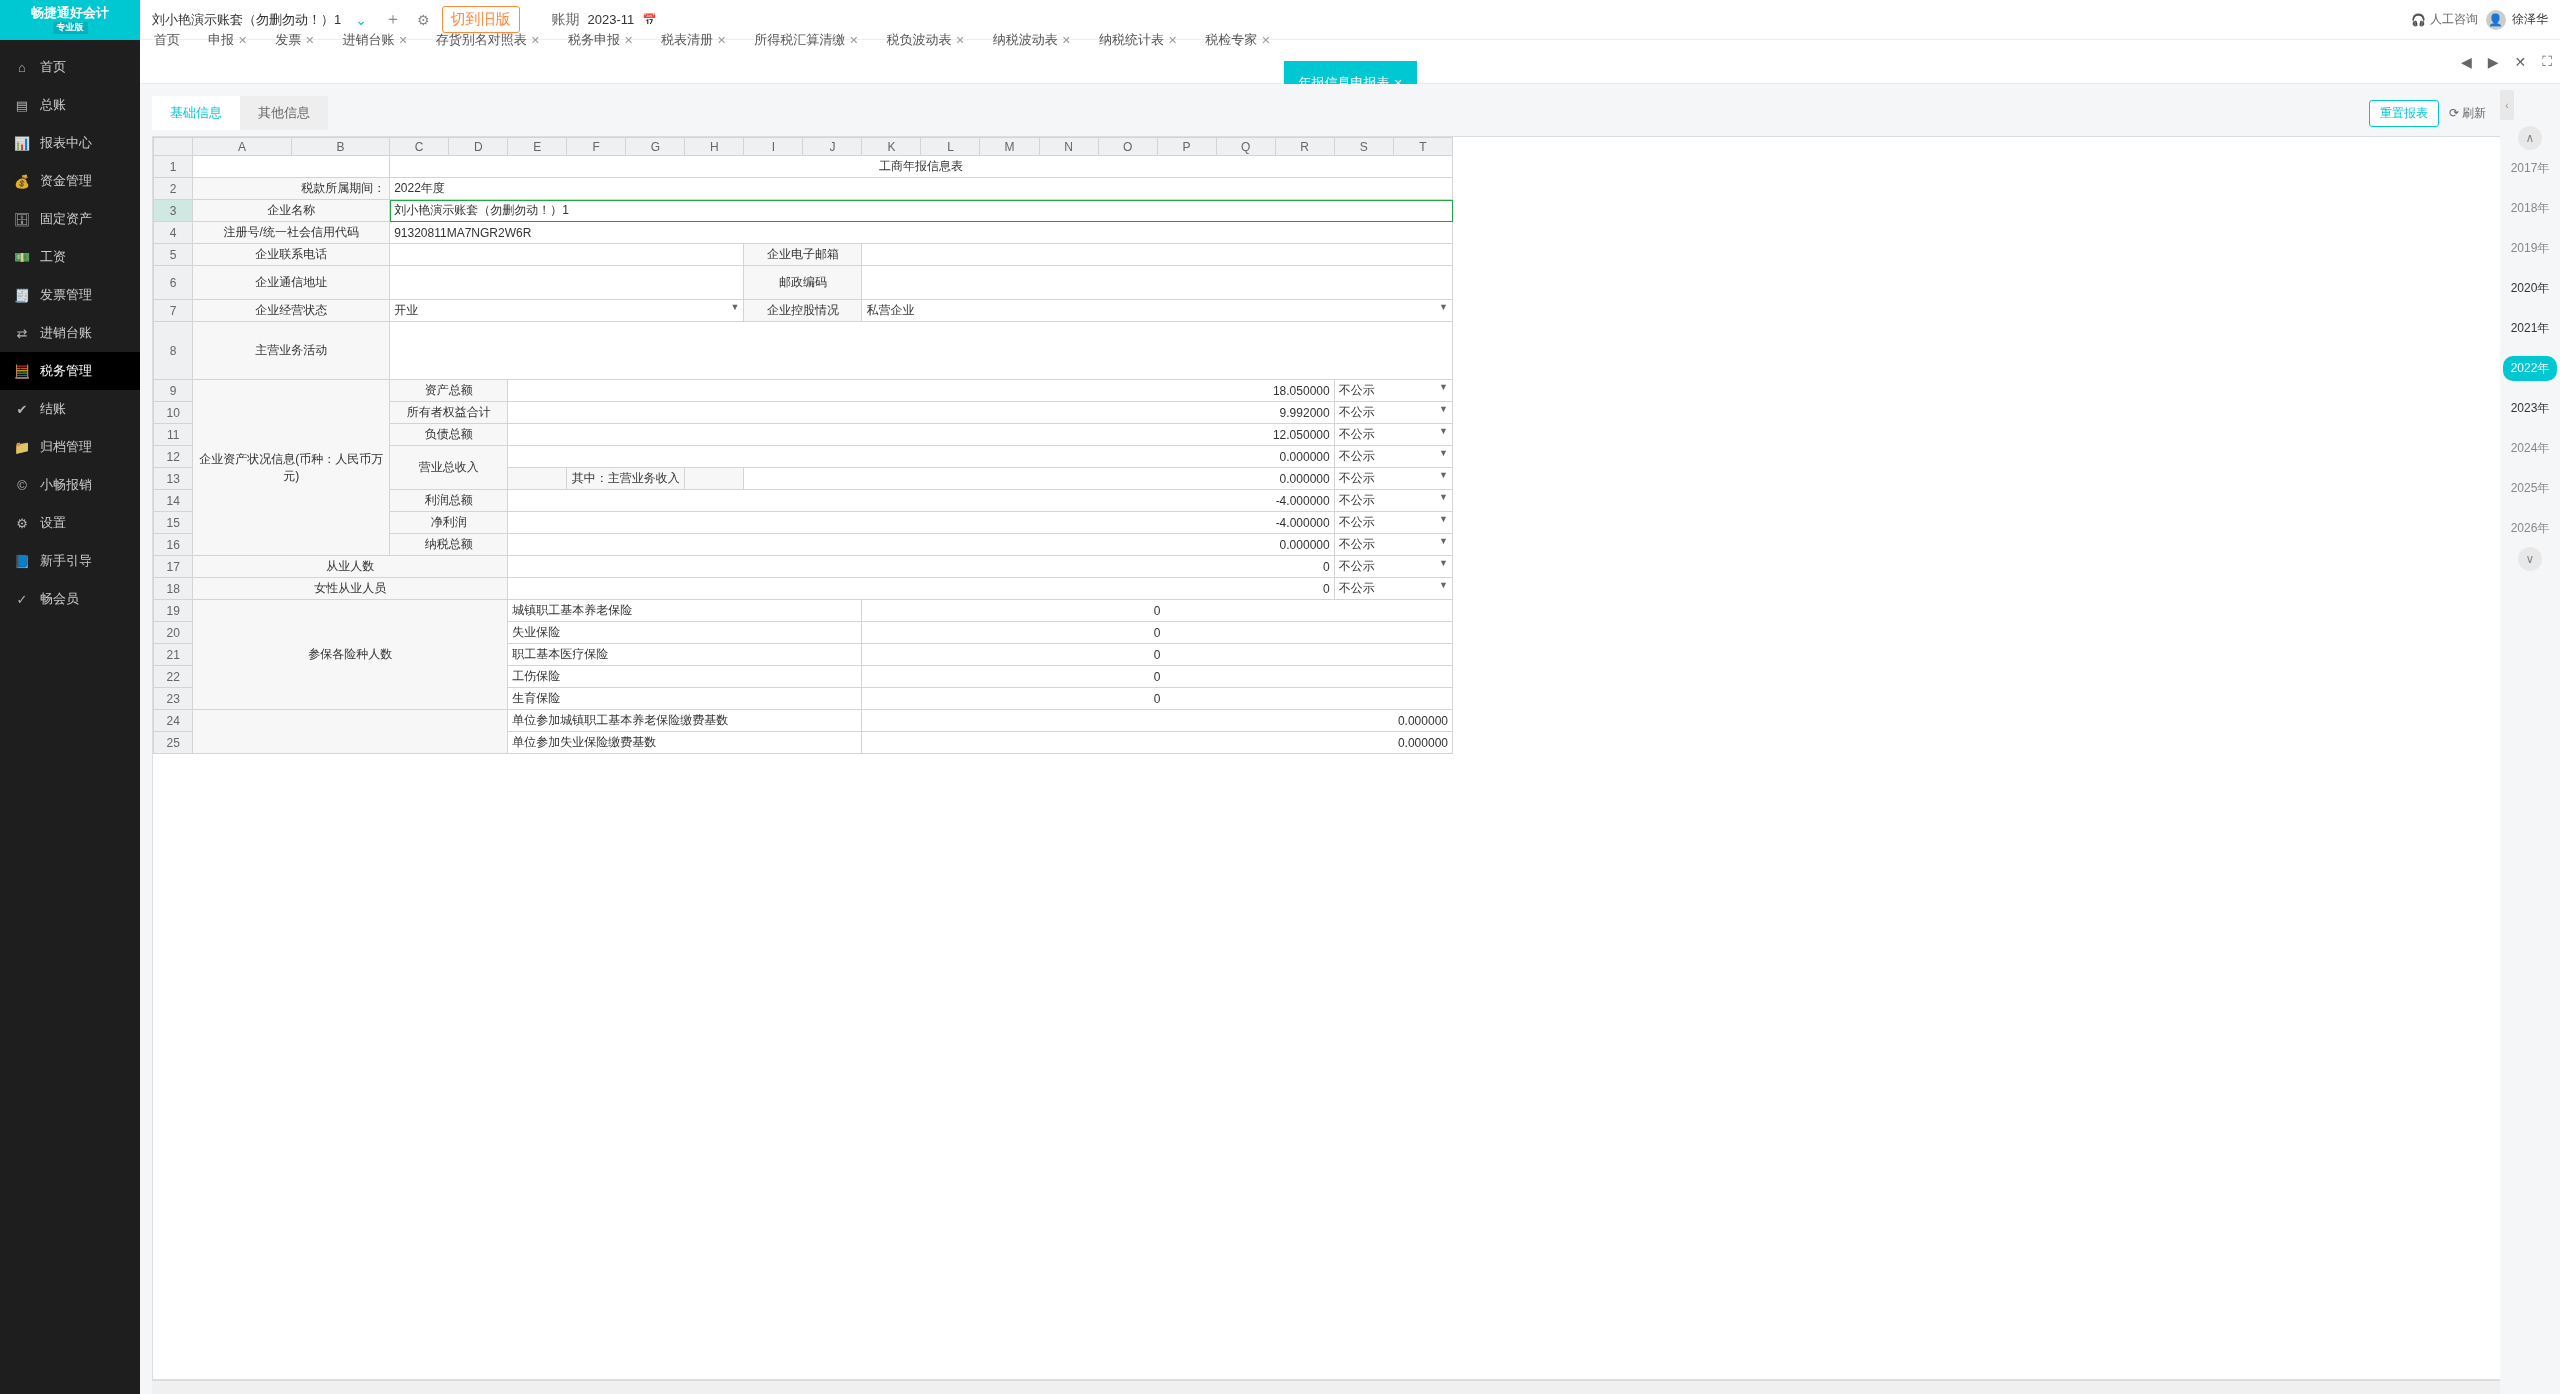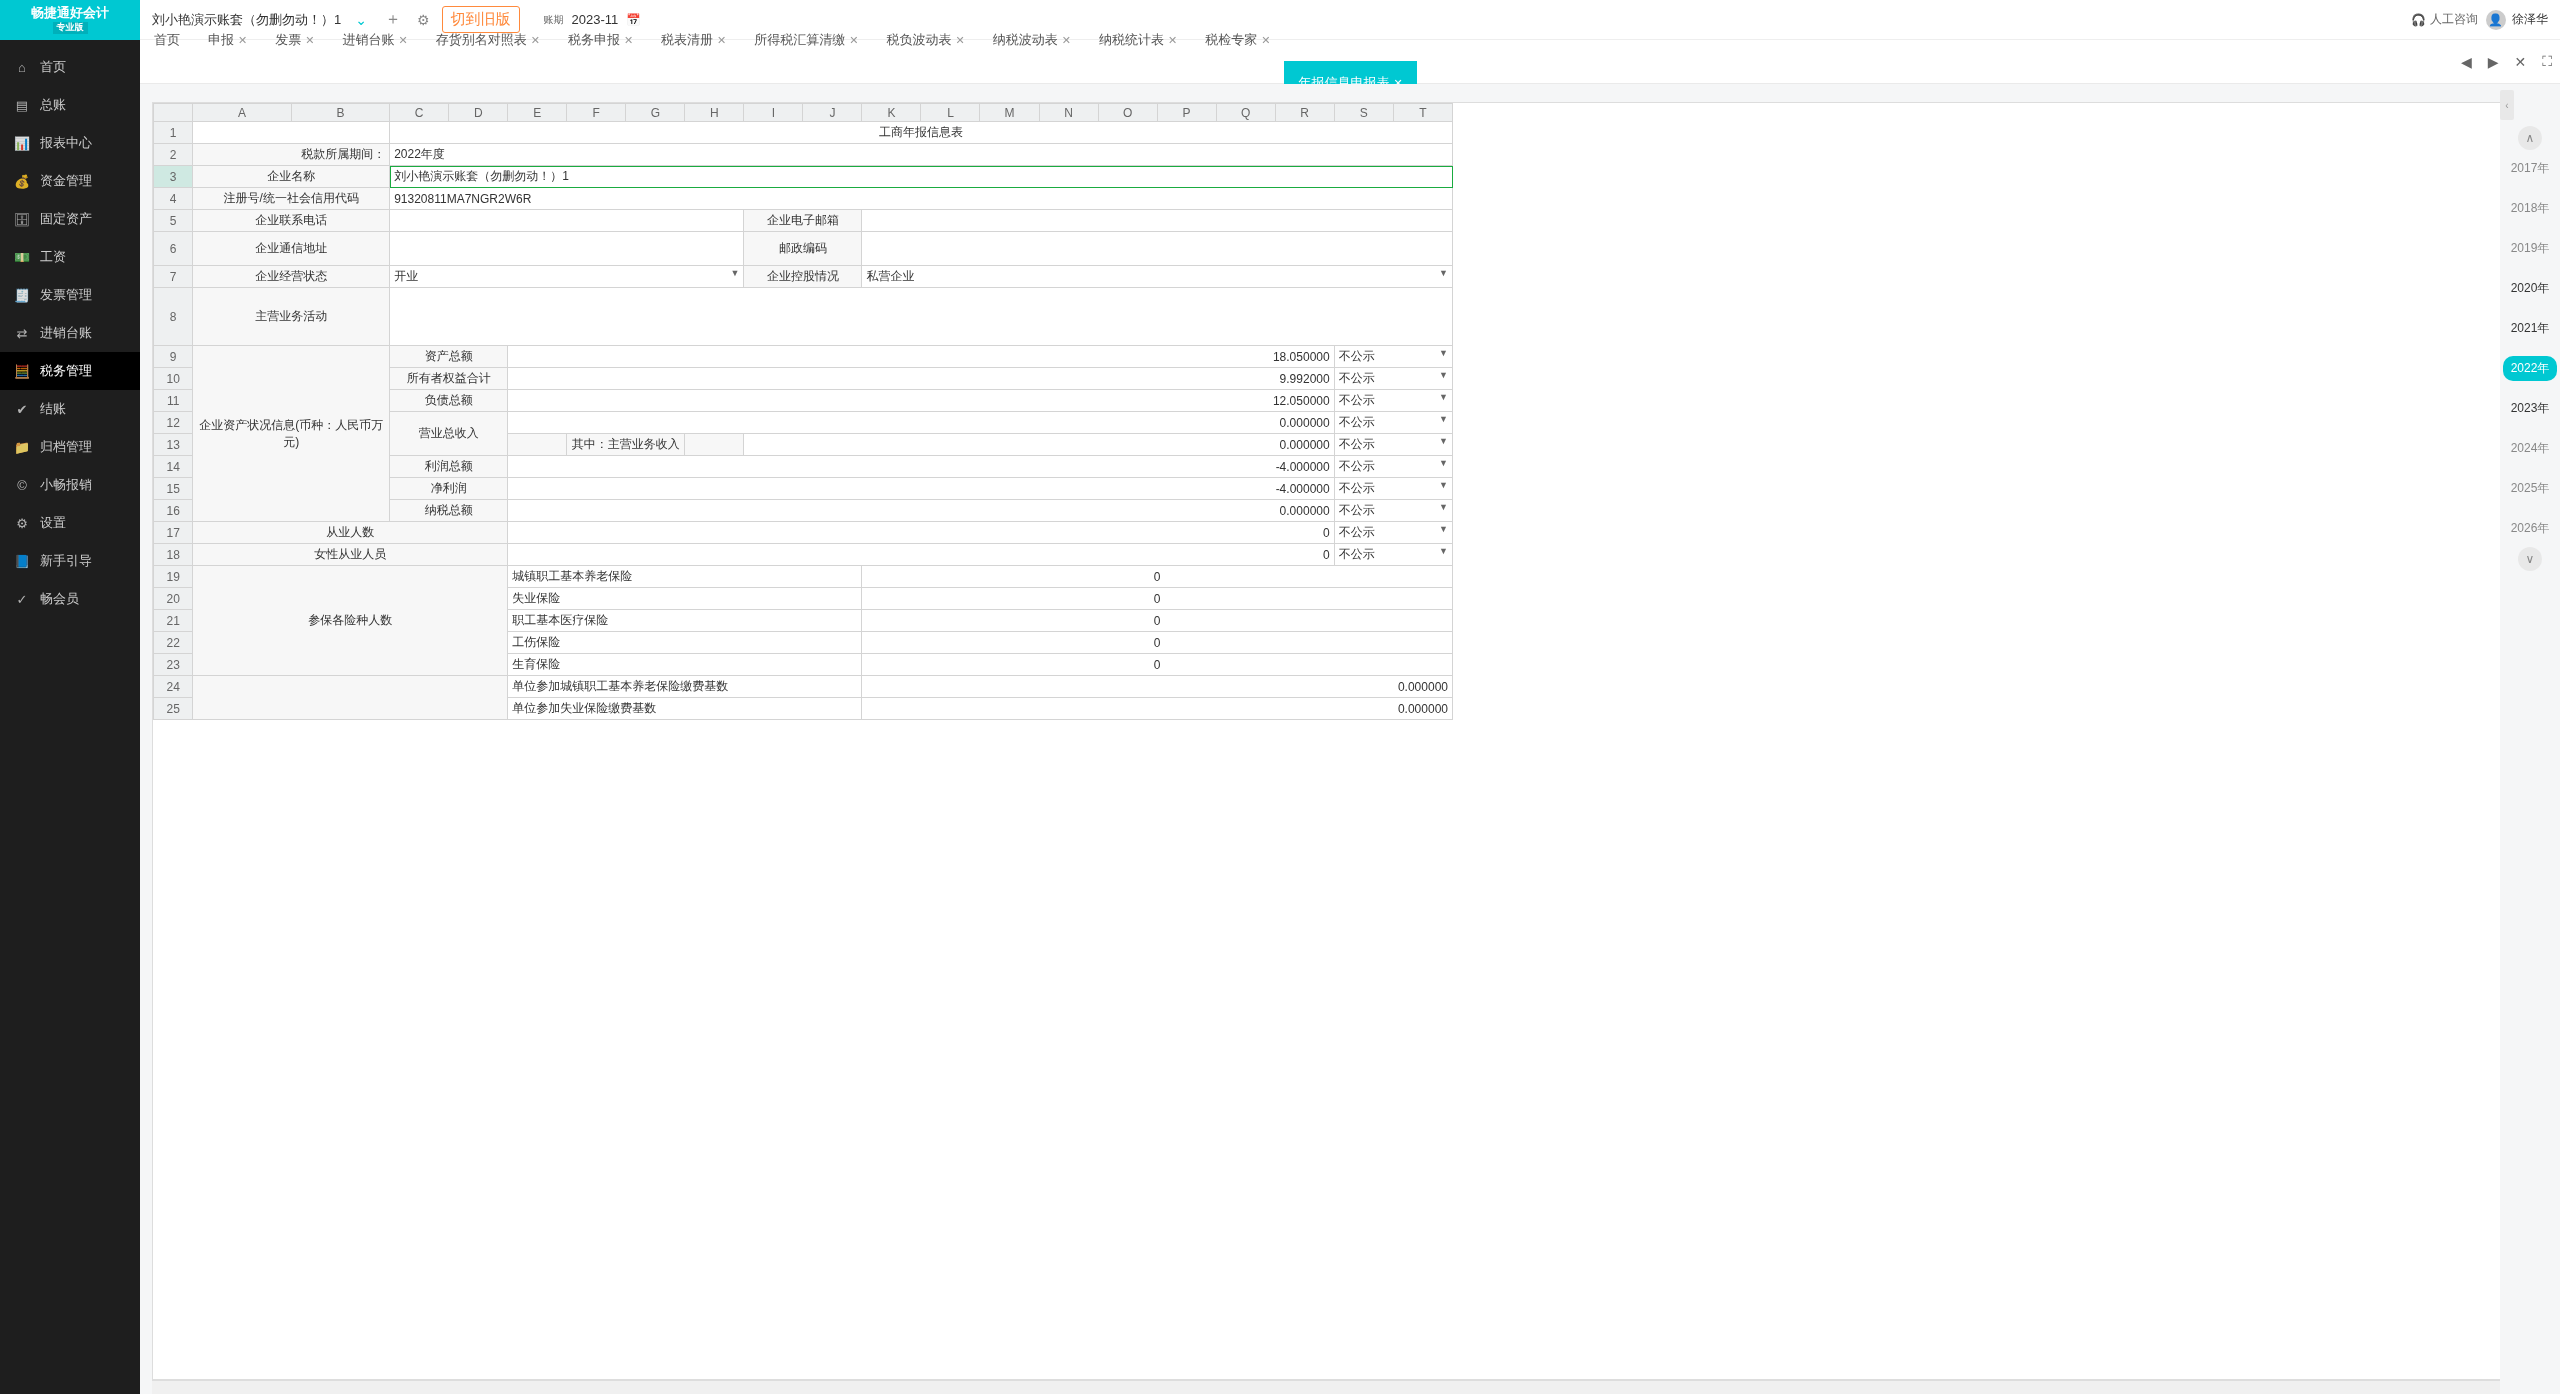--- a/index.html
+++ b/index.html
@@ -20,21 +20,21 @@
 
 .main { flex: 1; display: flex; flex-direction: column; min-width: 0; }
 
 
 .topbar { height: 40px; display: flex; align-items: center; padding: 0 12px; border-bottom: 1px solid #eee; gap: 8px; }
 .acct-name { font-size: 13px; color: #333; }
 .chev { color: #00c8d2; font-size: 14px; padding: 0 6px; cursor: pointer; }
 .plus-btn { color: #888; font-size: 16px; cursor: pointer; padding: 0 4px; }
 .gear-btn { color: #888; font-size: 14px; cursor: pointer; padding: 0 4px; }
 .oldver-btn { border: 1px solid #ff8a3d; color: #ff8a3d; background: #fff; padding: 3px 8px; border-radius: 3px; font-size: 15px; cursor: pointer; }
-.period-lbl { font-size: 10px; color: #666; margin-left: 16px; }
+.period-lbl { font-size: 14px; color: #666; margin-left: 24px; }
 .period-val { font-size: 13px; color: #333; }
 .cal-icon { color: #00c8d2; cursor: pointer; }
 .topbar-spacer { flex: 1; }
 .headset { cursor: pointer; color: #666; display: flex; align-items: center; gap: 4px; }
 .avatar-wrap { display: flex; align-items: center; gap: 6px; cursor: pointer; }
 .avatar { width: 20px; height: 20px; border-radius: 50%; background: #ccc; display: inline-flex; align-items: center; justify-content: center; color: #fff; }
 
 
 .tabs-row { height: 44px; display: flex; align-items: center; border-bottom: 1px solid #eaeaea; background: #fff; }
 .tabs { display: flex; flex: 1; overflow: hidden; }
@@ -236,20 +236,33 @@
           </div>
         </div>
       <span class="tab-ctrl">◀</span>
       <span class="tab-ctrl">▶</span>
       <span class="tab-ctrl">✕</span>
       <span class="tab-ctrl">⛶</span>
     </div>
 
     <div class="content-area">
       <div class="sheet-wrap">
+        <div class="subtabs-row">
+          <div class="subtabs" id="subtabs">
+              <div class="subtab active">基础信息</div>
+              <div class="subtab">其他信息</div>
+            </div>
+          <div class="actions">
+            <button class="btn-reset">重置报表</button>
+            <span class="btn-refresh">
+              <span>⟳</span>
+              <span>刷新</span>
+            </span>
+          </div>
+        </div>
 
         <div class="sheet-container">
           <div class="sheet-scroll">
             <table class="sheet" id="sheet">
               <colgroup>
                 <col style="width:32px">
                   <col style="width:80px">
                   <col style="width:80px">
                 <col class="narrow">
                   <col class="narrow">

